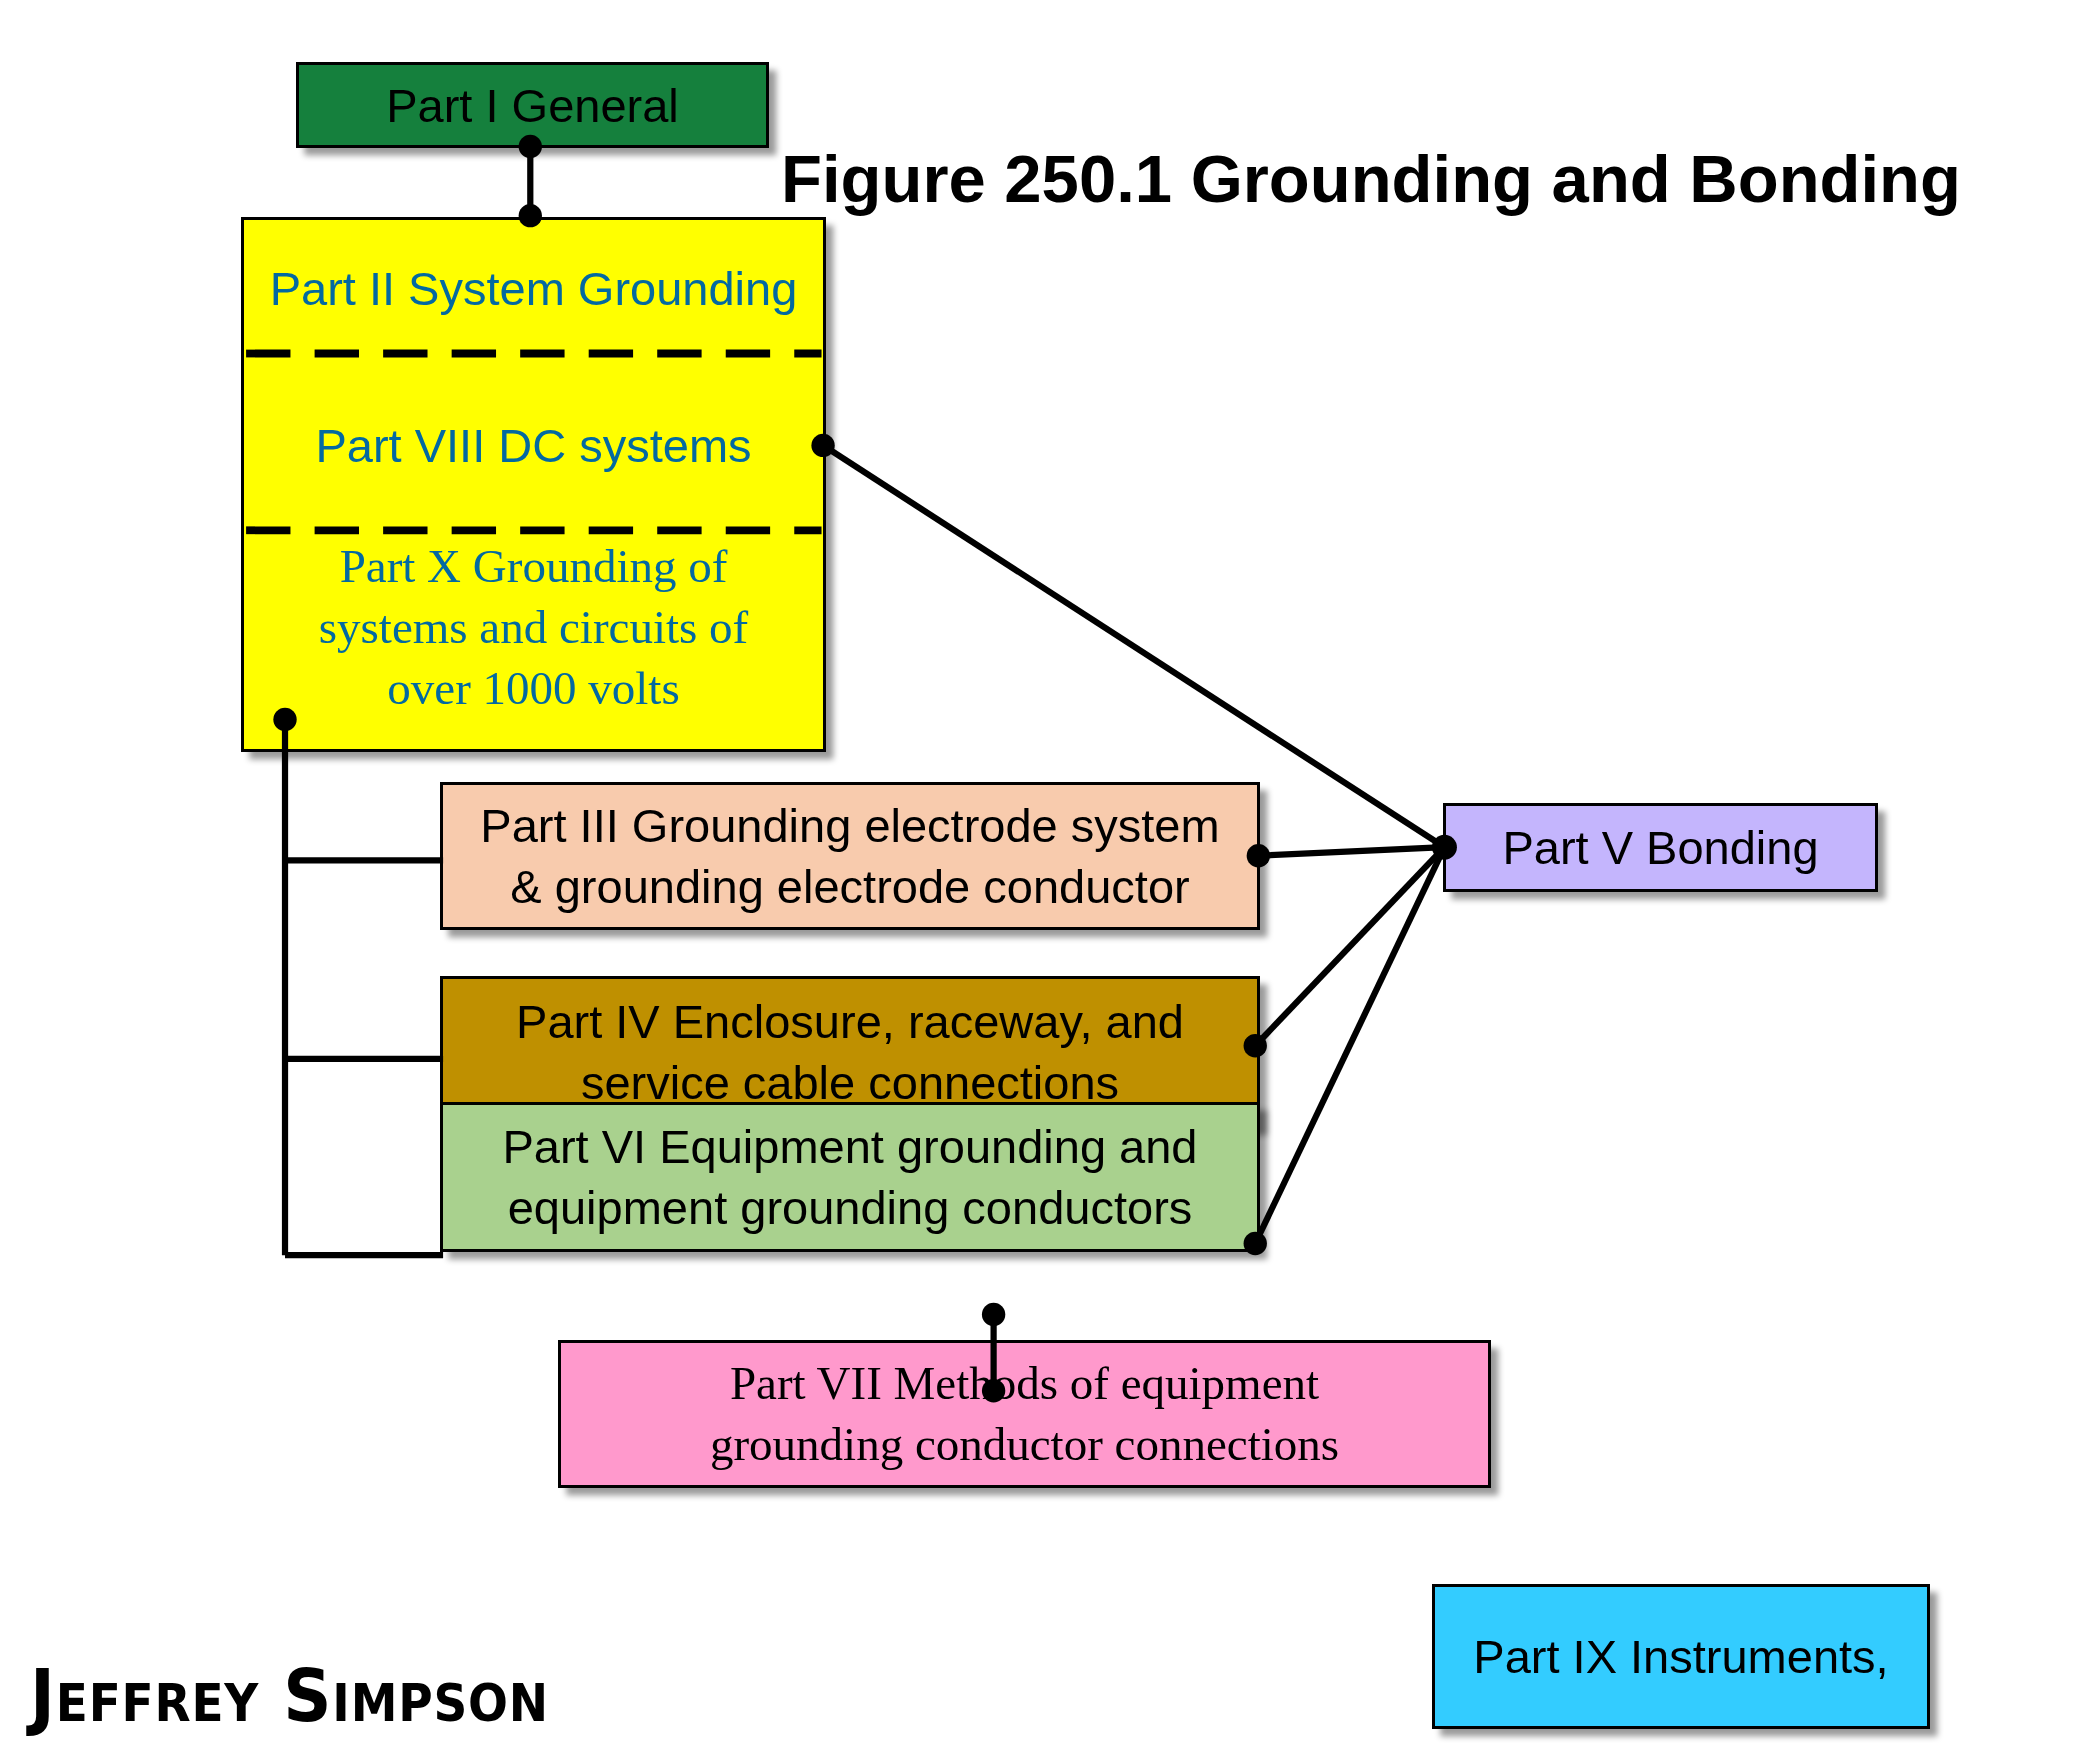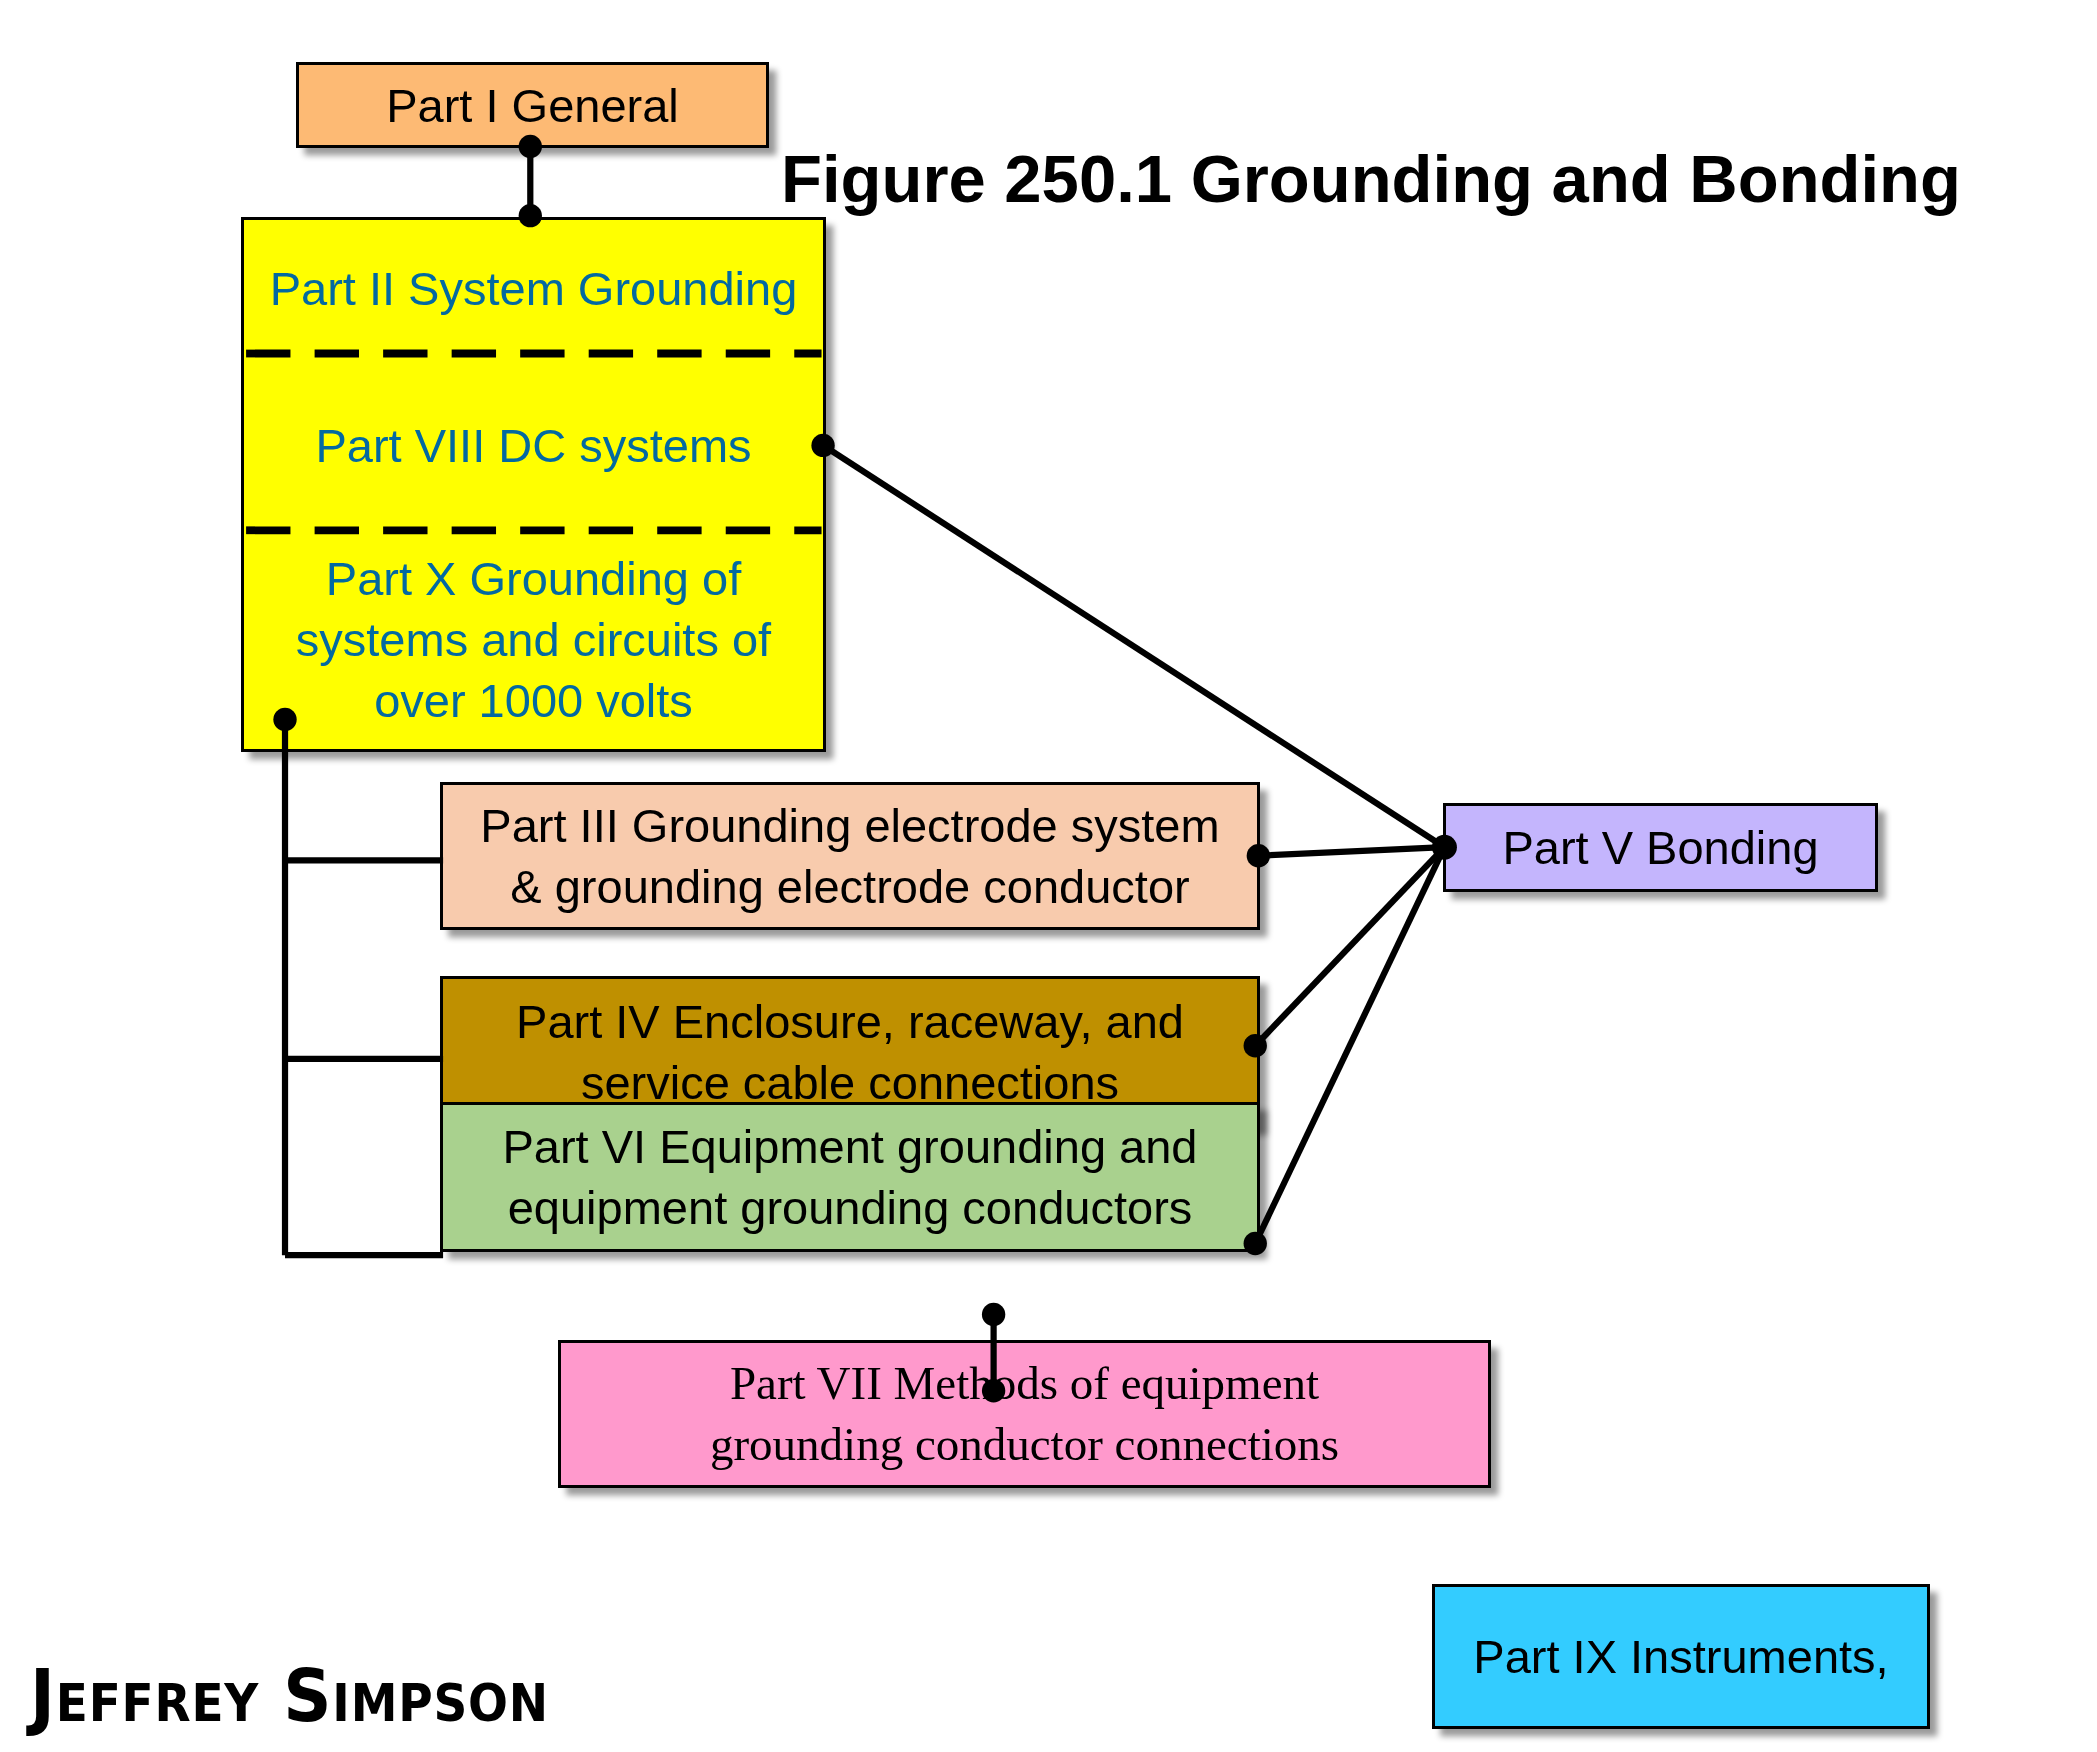--- a/index.html
+++ b/index.html
@@ -39,21 +39,21 @@
     box-shadow:7.8px 7.8px 6.2px rgba(0,0,0,0.40);
     left:241px;top:217px;width:585px;height:535px;
   }
   .ysec{
     position:absolute;left:0;width:100%;
     display:flex;flex-direction:column;align-items:center;justify-content:center;
     text-align:center;font-size:47px;line-height:61px;color:#0369a1;
   }
   #sec-part-ii{top:0;height:137px;}
   #sec-part-viii{top:137px;height:177px;}
-  #sec-part-x{top:312px;height:215px;}
+  #sec-part-x{top:300px;height:215px;font-family:Liberation Serif, serif;}
   #box-part-i{left:296px;top:62px;width:473px;height:86px;}
   #box-part-iii{left:440px;top:782px;width:820px;height:148px;}
   #box-part-iv{left:440px;top:976px;width:820px;height:152px;}
   #box-part-vi{left:440px;top:1102px;width:820px;height:150px;}
   #box-part-vii{left:558px;top:1340px;width:933px;height:148px;font-family:Liberation Serif, serif;}
   #box-part-v{left:1443px;top:803px;width:435px;height:89px;}
   #box-part-ix{left:1432px;top:1584px;width:498px;height:145px;}
   #connector-layer{
     position:absolute;left:0;top:0;width:2097px;height:1752px;
     pointer-events:none;
@@ -71,21 +71,21 @@
     white-space:nowrap;
   }
 </style>
 </head>
 <body>
 
 <div id="stage">
 
   <div id="figure-title">Figure 250.1 Grounding and Bonding</div>
 
-  <div class="box" id="box-part-i" style="background-color: #fdba74;">
+  <div class="box" id="box-part-i" style="background-color: #15803d;">
     <div class="line">Part I General</div>
   </div>
 
   <div id="box-system-group" style="background-color: rgb(255, 255, 0);">
     <div class="ysec" id="sec-part-ii">
       <div class="line">Part II System Grounding</div>
     </div>
     <div class="ysec" id="sec-part-viii">
       <div class="line">Part VIII DC systems</div>
     </div>

